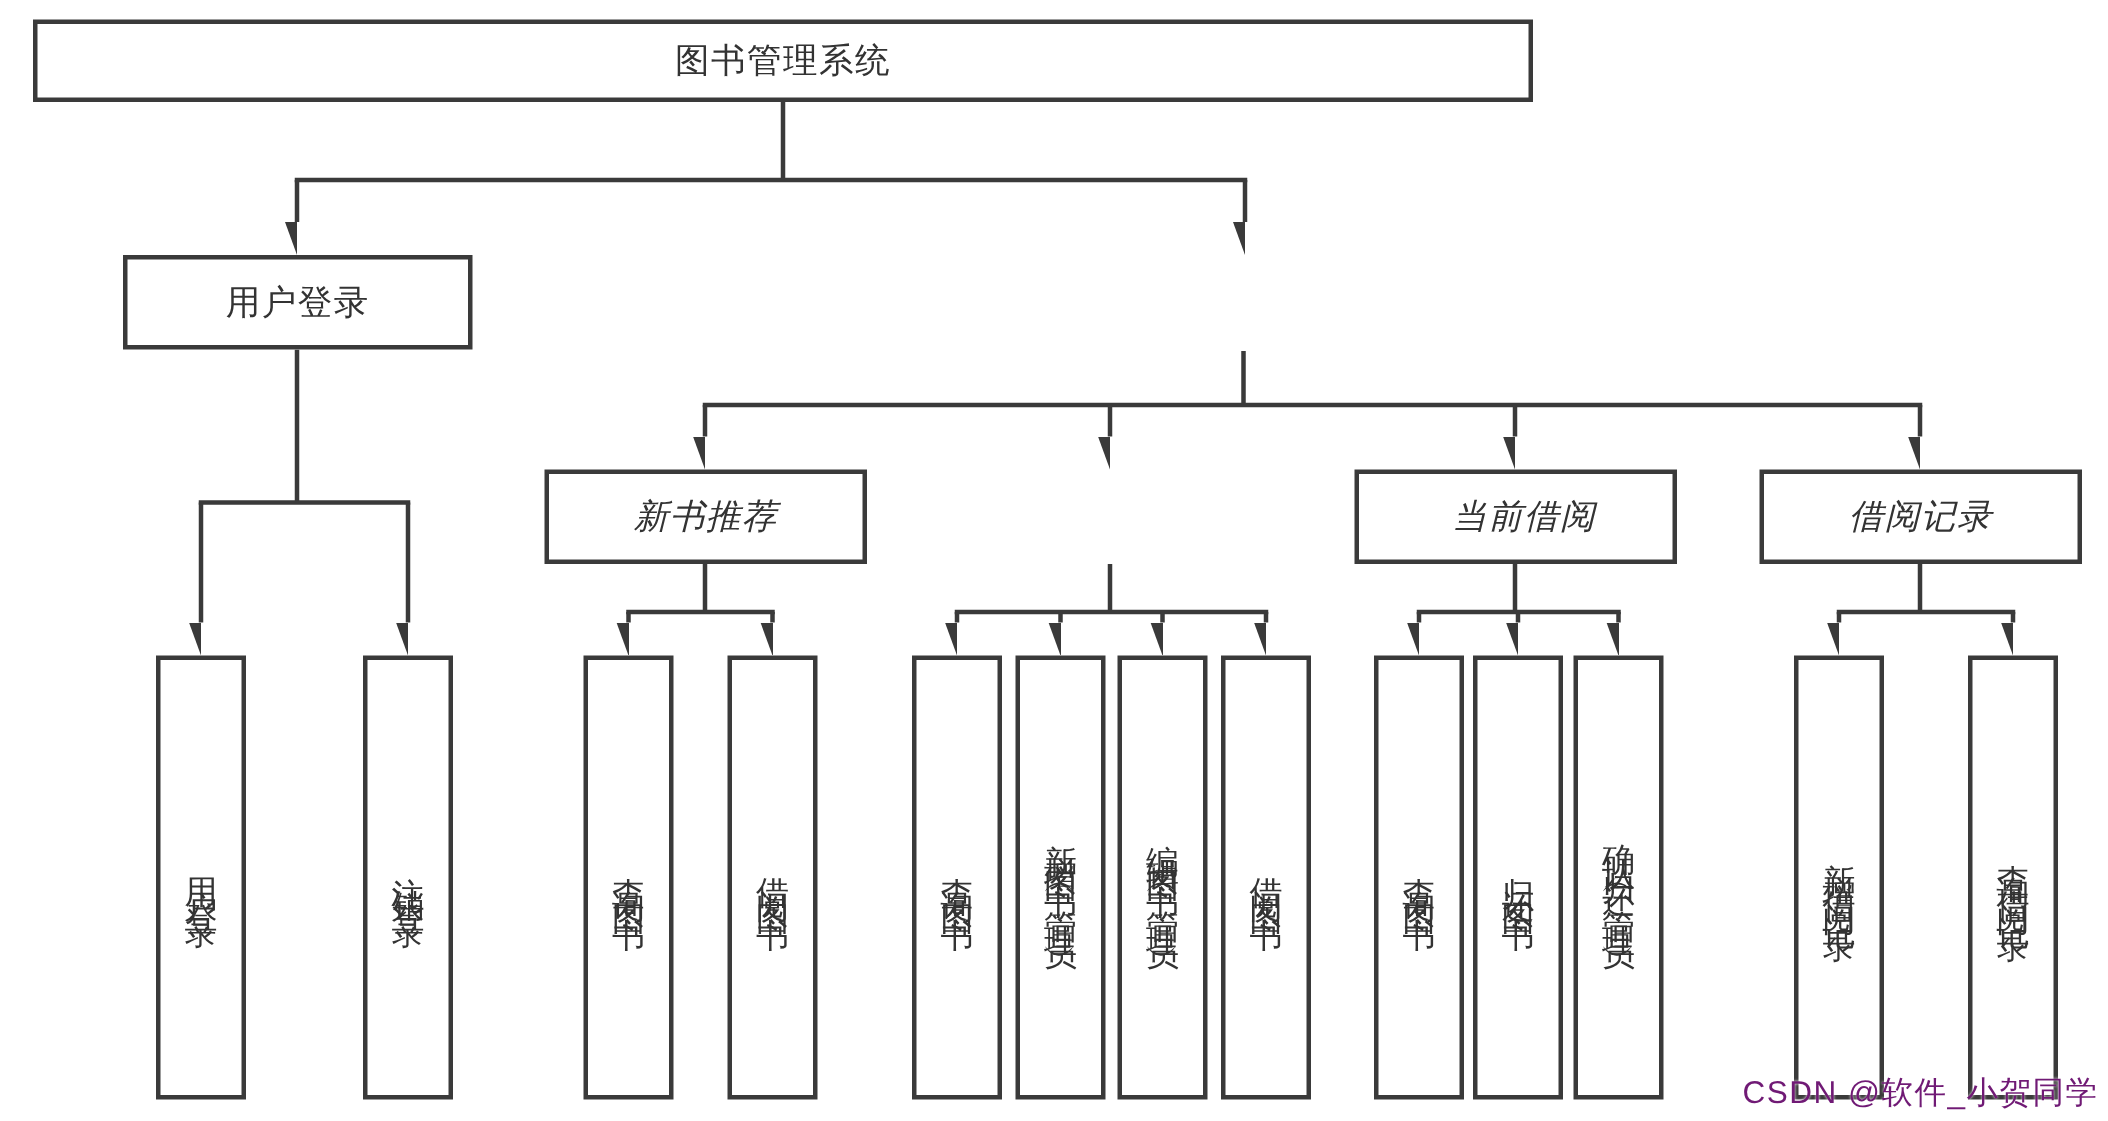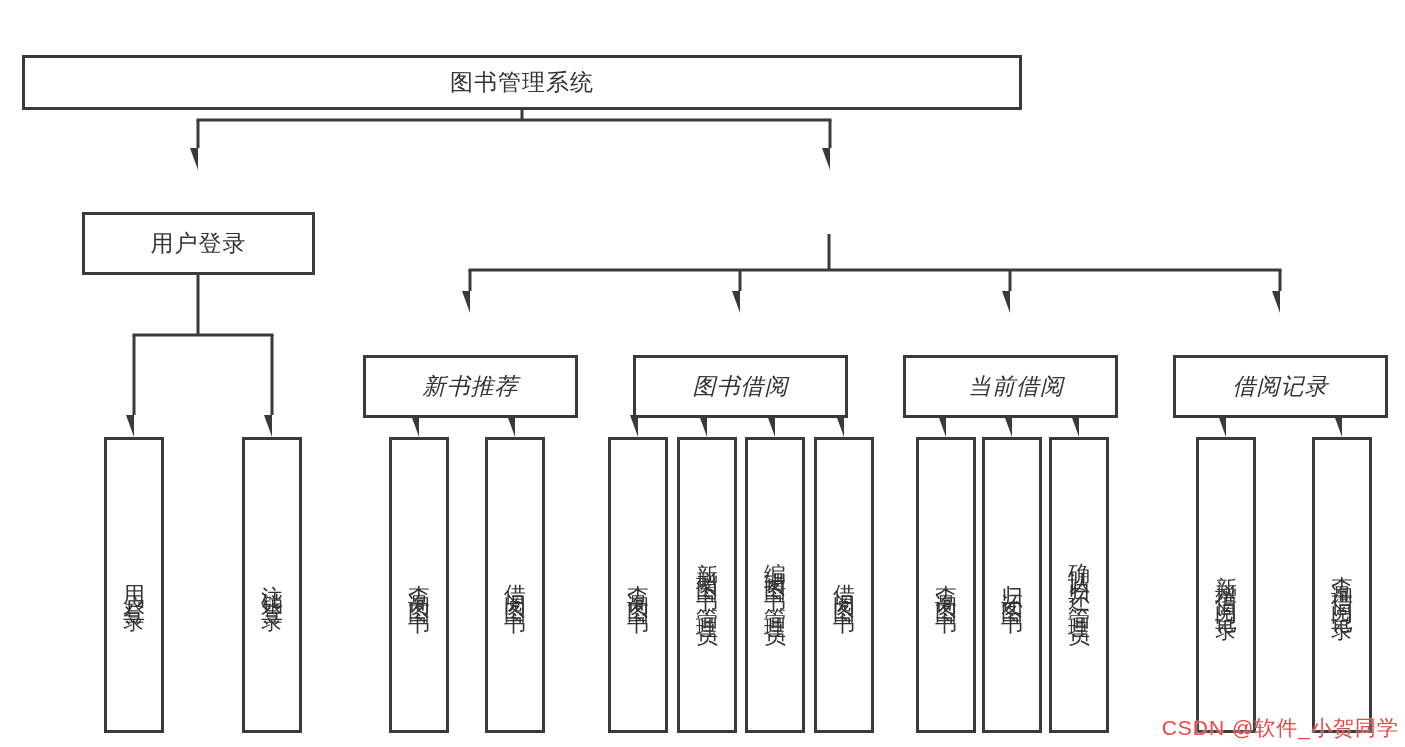--- a/index.html
+++ b/index.html
@@ -24,21 +24,20 @@
     color: #333333;
     display: flex;
     align-items: center;
     justify-content: center;
     text-align: center;
   }
   .hbox {
     font-size: 23px;
     letter-spacing: 1px;
     line-height: 1.1;
-    margin-top: 42px;
   }
   .vbox {
     writing-mode: vertical-rl;
     text-orientation: mixed;
     font-size: 22px;
     letter-spacing: 9px;
     line-height: 1;
     width: 60px;
     top: 437px;
     height: 296px;
@@ -62,21 +61,21 @@
   .lf-4a { left: 916px; }
   .lf-4b { left: 982px; }
   .lf-4c { left: 1049px; }
   .lf-5a { left: 1196px; }
   .lf-5b { left: 1312px; }
   #watermark {
     position: absolute;
     right: 6px;
     top: 714px;
     font-size: 21px;
-    color: #ef4444;
+    color: #701a75;
     letter-spacing: 1px;
     text-shadow: 0 0 2px #ffffff;
     white-space: nowrap;
   }
 </style>
 </head>
 <body>
 
 <div id="canvas">
 
@@ -119,21 +118,20 @@
     <path d="M1280 376 V408 M1224.5 408 H1343.5" fill="none" stroke="#3a3a3a" stroke-width="3"></path>
     <line x1="1226" y1="408" x2="1226" y2="415" stroke="#3a3a3a" stroke-width="3" marker-end="url(#arrow)"></line>
     <line x1="1342" y1="408" x2="1342" y2="415" stroke="#3a3a3a" stroke-width="3" marker-end="url(#arrow)"></line>
   </svg>
 
   <div class="node hbox root-box">图书管理系统</div>
 
   <div class="node hbox lvl2-left">用户登录</div>
 
   <div class="node hbox lvl3 l3-a">新书推荐</div>
-  <div class="node hbox lvl3 l3-b">图书借阅</div>
   <div class="node hbox lvl3 l3-c">当前借阅</div>
   <div class="node hbox lvl3 l3-d">借阅记录</div>
 
   <div class="node vbox lf-1a">用户登录</div>
   <div class="node vbox lf-1b">注销登录</div>
 
   <div class="node vbox lf-2a">查询图书</div>
   <div class="node vbox lf-2b">借阅图书</div>
 
   <div class="node vbox lf-3a">查询图书</div>

